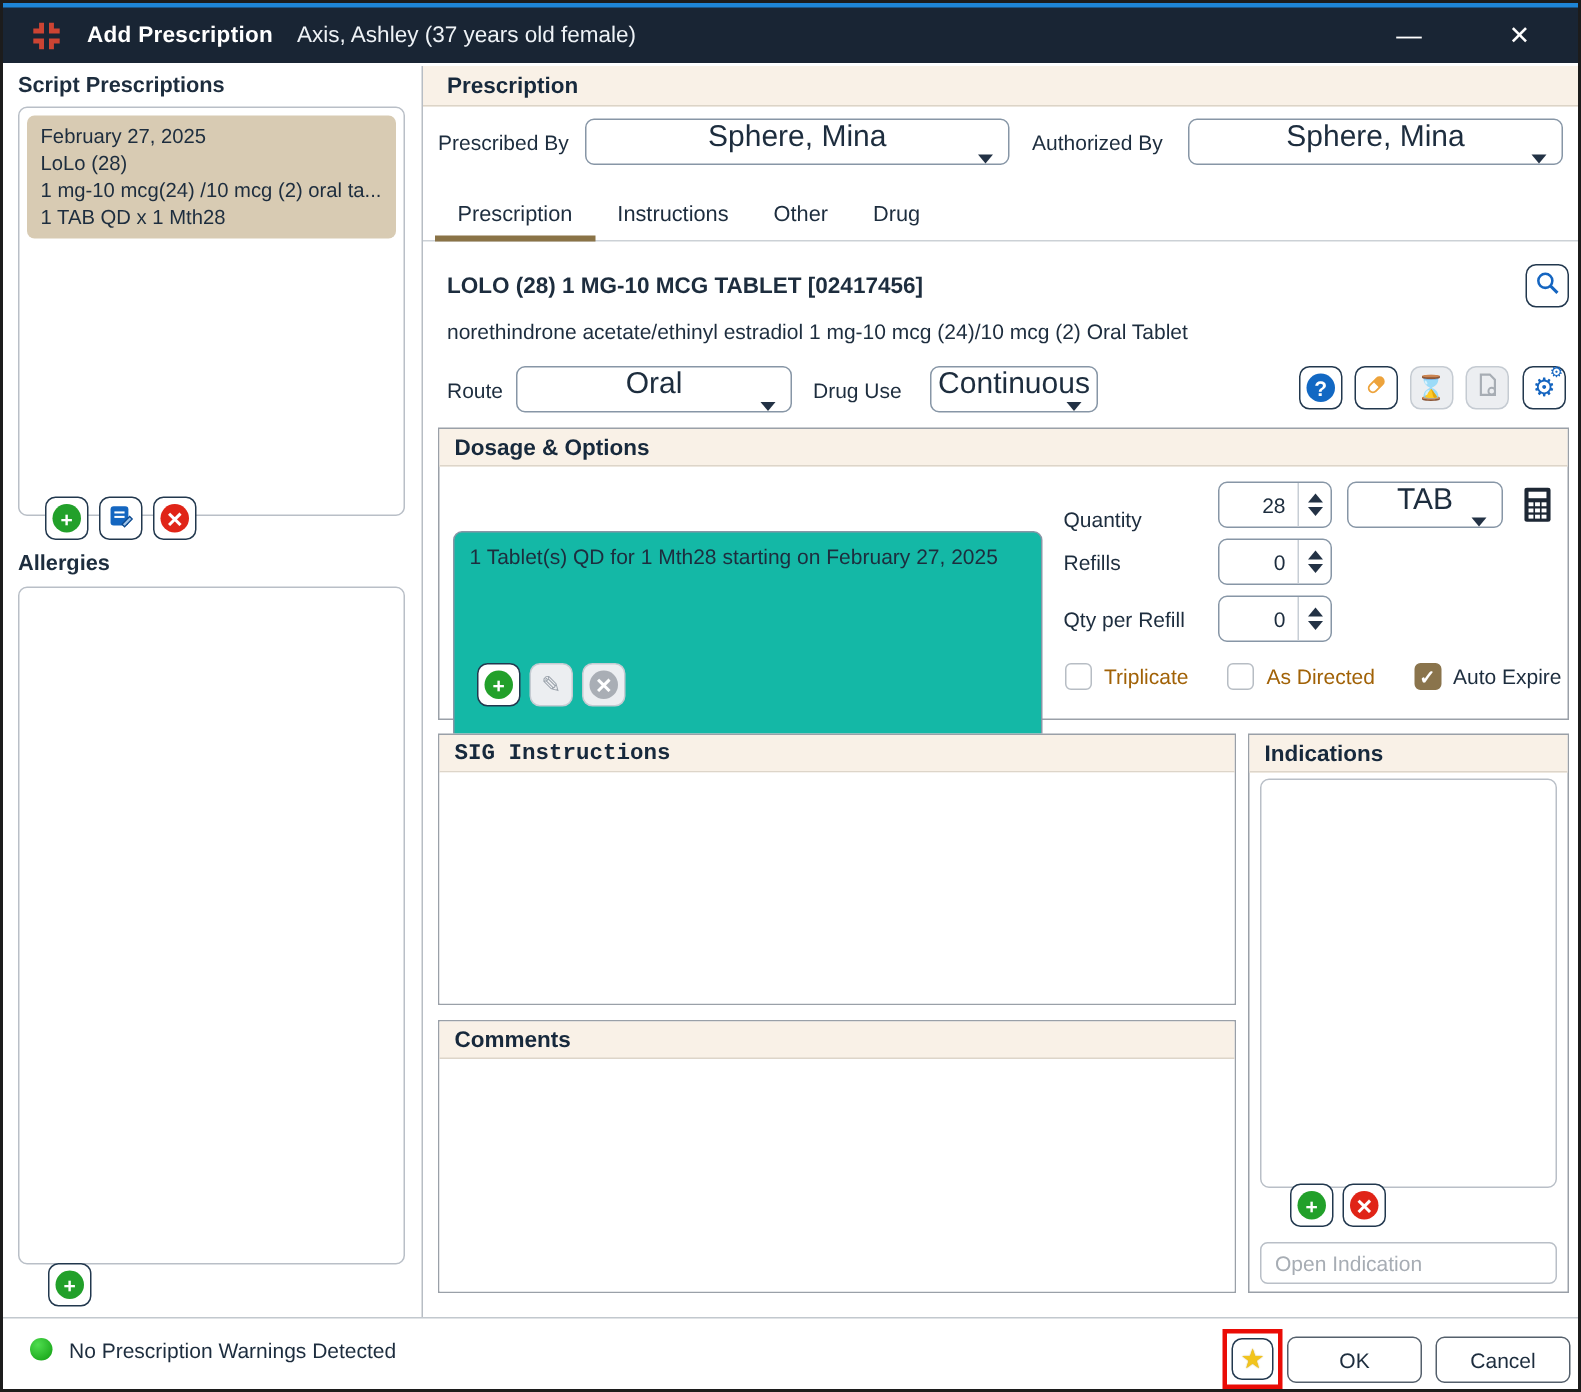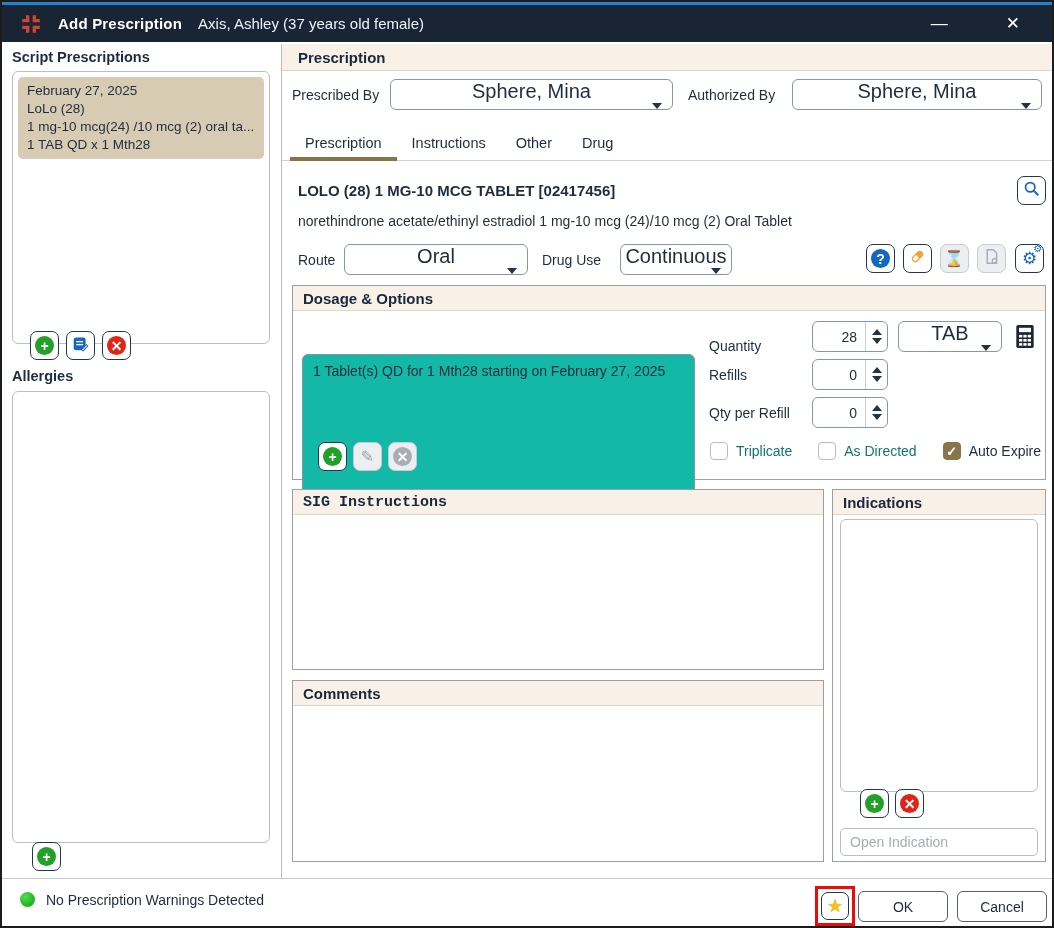--- a/index.html
+++ b/index.html
@@ -105,21 +105,21 @@
   .spin-qty { left:810px; top:319px; }
   .sel-unit { left:896px; top:319px; width:104px; }
   .calc-icon { position:absolute; left:1012px; top:322px; }
   .lbl-refills { position:absolute; left:707px; top:365px; }
   .spin-refills { left:810px; top:357px; }
   .lbl-qtyref { position:absolute; left:707px; top:403px; }
   .spin-qtyref { left:810px; top:395px; }
   .cb-row { position:absolute; left:708px; top:440px; display:flex; align-items:center; gap:26px; }
   .cb { display:flex; align-items:center; gap:8px; font-size:14px; }
   .cb .cbx { width:18px; height:18px; border:1.5px solid #b7bdc4; border-radius:4px; background:#fff; display:flex; align-items:center; justify-content:center; }
-  .cb.disabled { color:#0f766e; }
+  .cb.disabled { color:#a16207; }
   .cb.checked .cbx { background:#8a744c; border-color:#8a744c; color:#fff; font-size:13px; font-weight:bold; }
   
   .sig-box { left:290px; top:487px; width:532px; height:181px;font-family:Liberation Mono, monospace; }
   .comments-box { left:290px; top:678px; width:532px; height:182px; }
   .ind-box { left:830px; top:487px; width:214px; height:373px; }
   .ind-list { left:838px; top:517px; width:198px; height:273px; }
   .ind-btns { position:absolute; left:858px; top:787px; display:flex; gap:6px; }
   .ind-input {
     position:absolute; left:838px; top:826px; width:198px; height:28px;
     border:1px solid #b9bfc7; border-radius:5px; padding:0 9px; font-size:14px; font-family:inherit; color:#1d2d3e;

